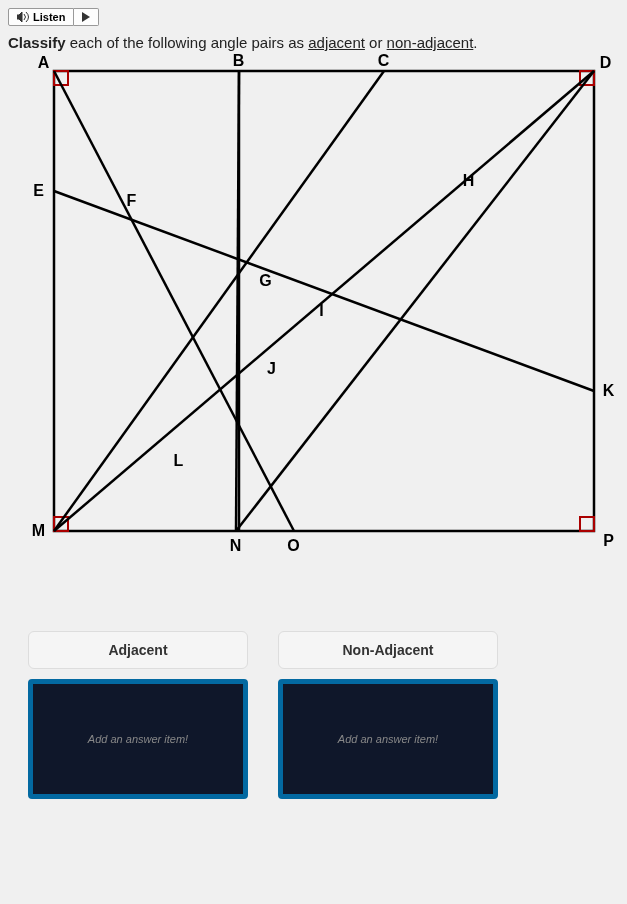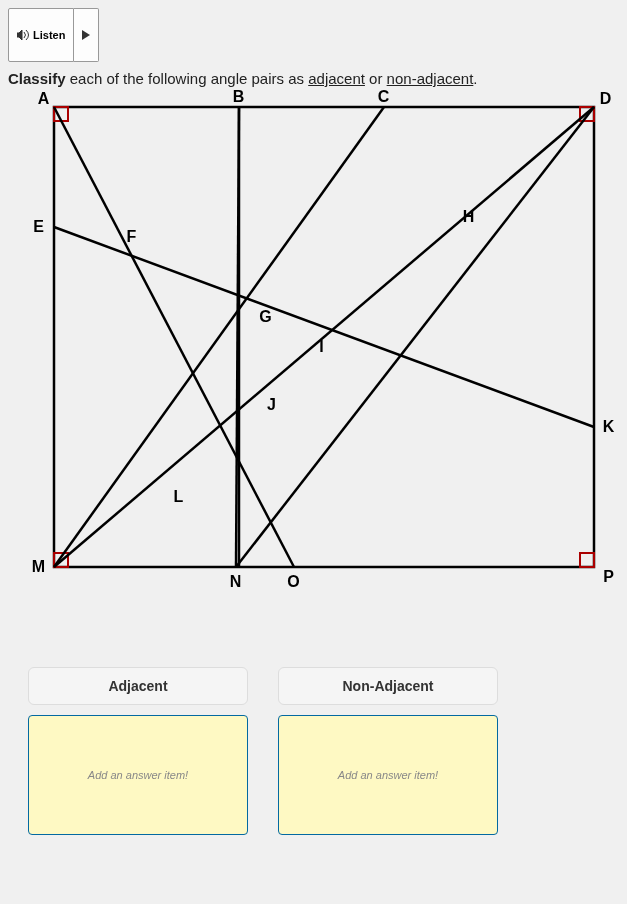--- a/index.html
+++ b/index.html
@@ -12,21 +12,21 @@
     .listen-bar {
       display: flex;
       margin-bottom: 8px;
     }
     .listen-btn {
       display: inline-flex;
       align-items: center;
       gap: 4px;
       border: 1px solid #999;
       background: #fdfdfd;
-      padding: 20px 8px;
+      padding: 2px 8px;
       font-size: 11px;
       font-weight: bold;
       cursor: pointer;
       border-radius: 2px 0 0 2px;
     }
     .play-btn {
       border: 1px solid #999;
       border-left: none;
       background: #fdfdfd;
       padding: 2px 8px;
@@ -71,23 +71,23 @@
       border-radius: 6px;
       text-align: center;
       font-weight: bold;
       font-size: 14px;
       padding: 10px 0;
       color: #333;
       margin-bottom: 10px;
     }
     .dz-box {
       min-height: 120px;
-      border: 1px solid #0369a1;
+      border: 5px solid #0369a1;
       border-radius: 4px;
-      background: #fef9c3;
+      background: #0f172a;
       display: flex;
       align-items: center;
       justify-content: center;
     }
     .dz-placeholder {
       font-size: 11px;
       font-style: italic;
       color: #888;
     }
   </style>

